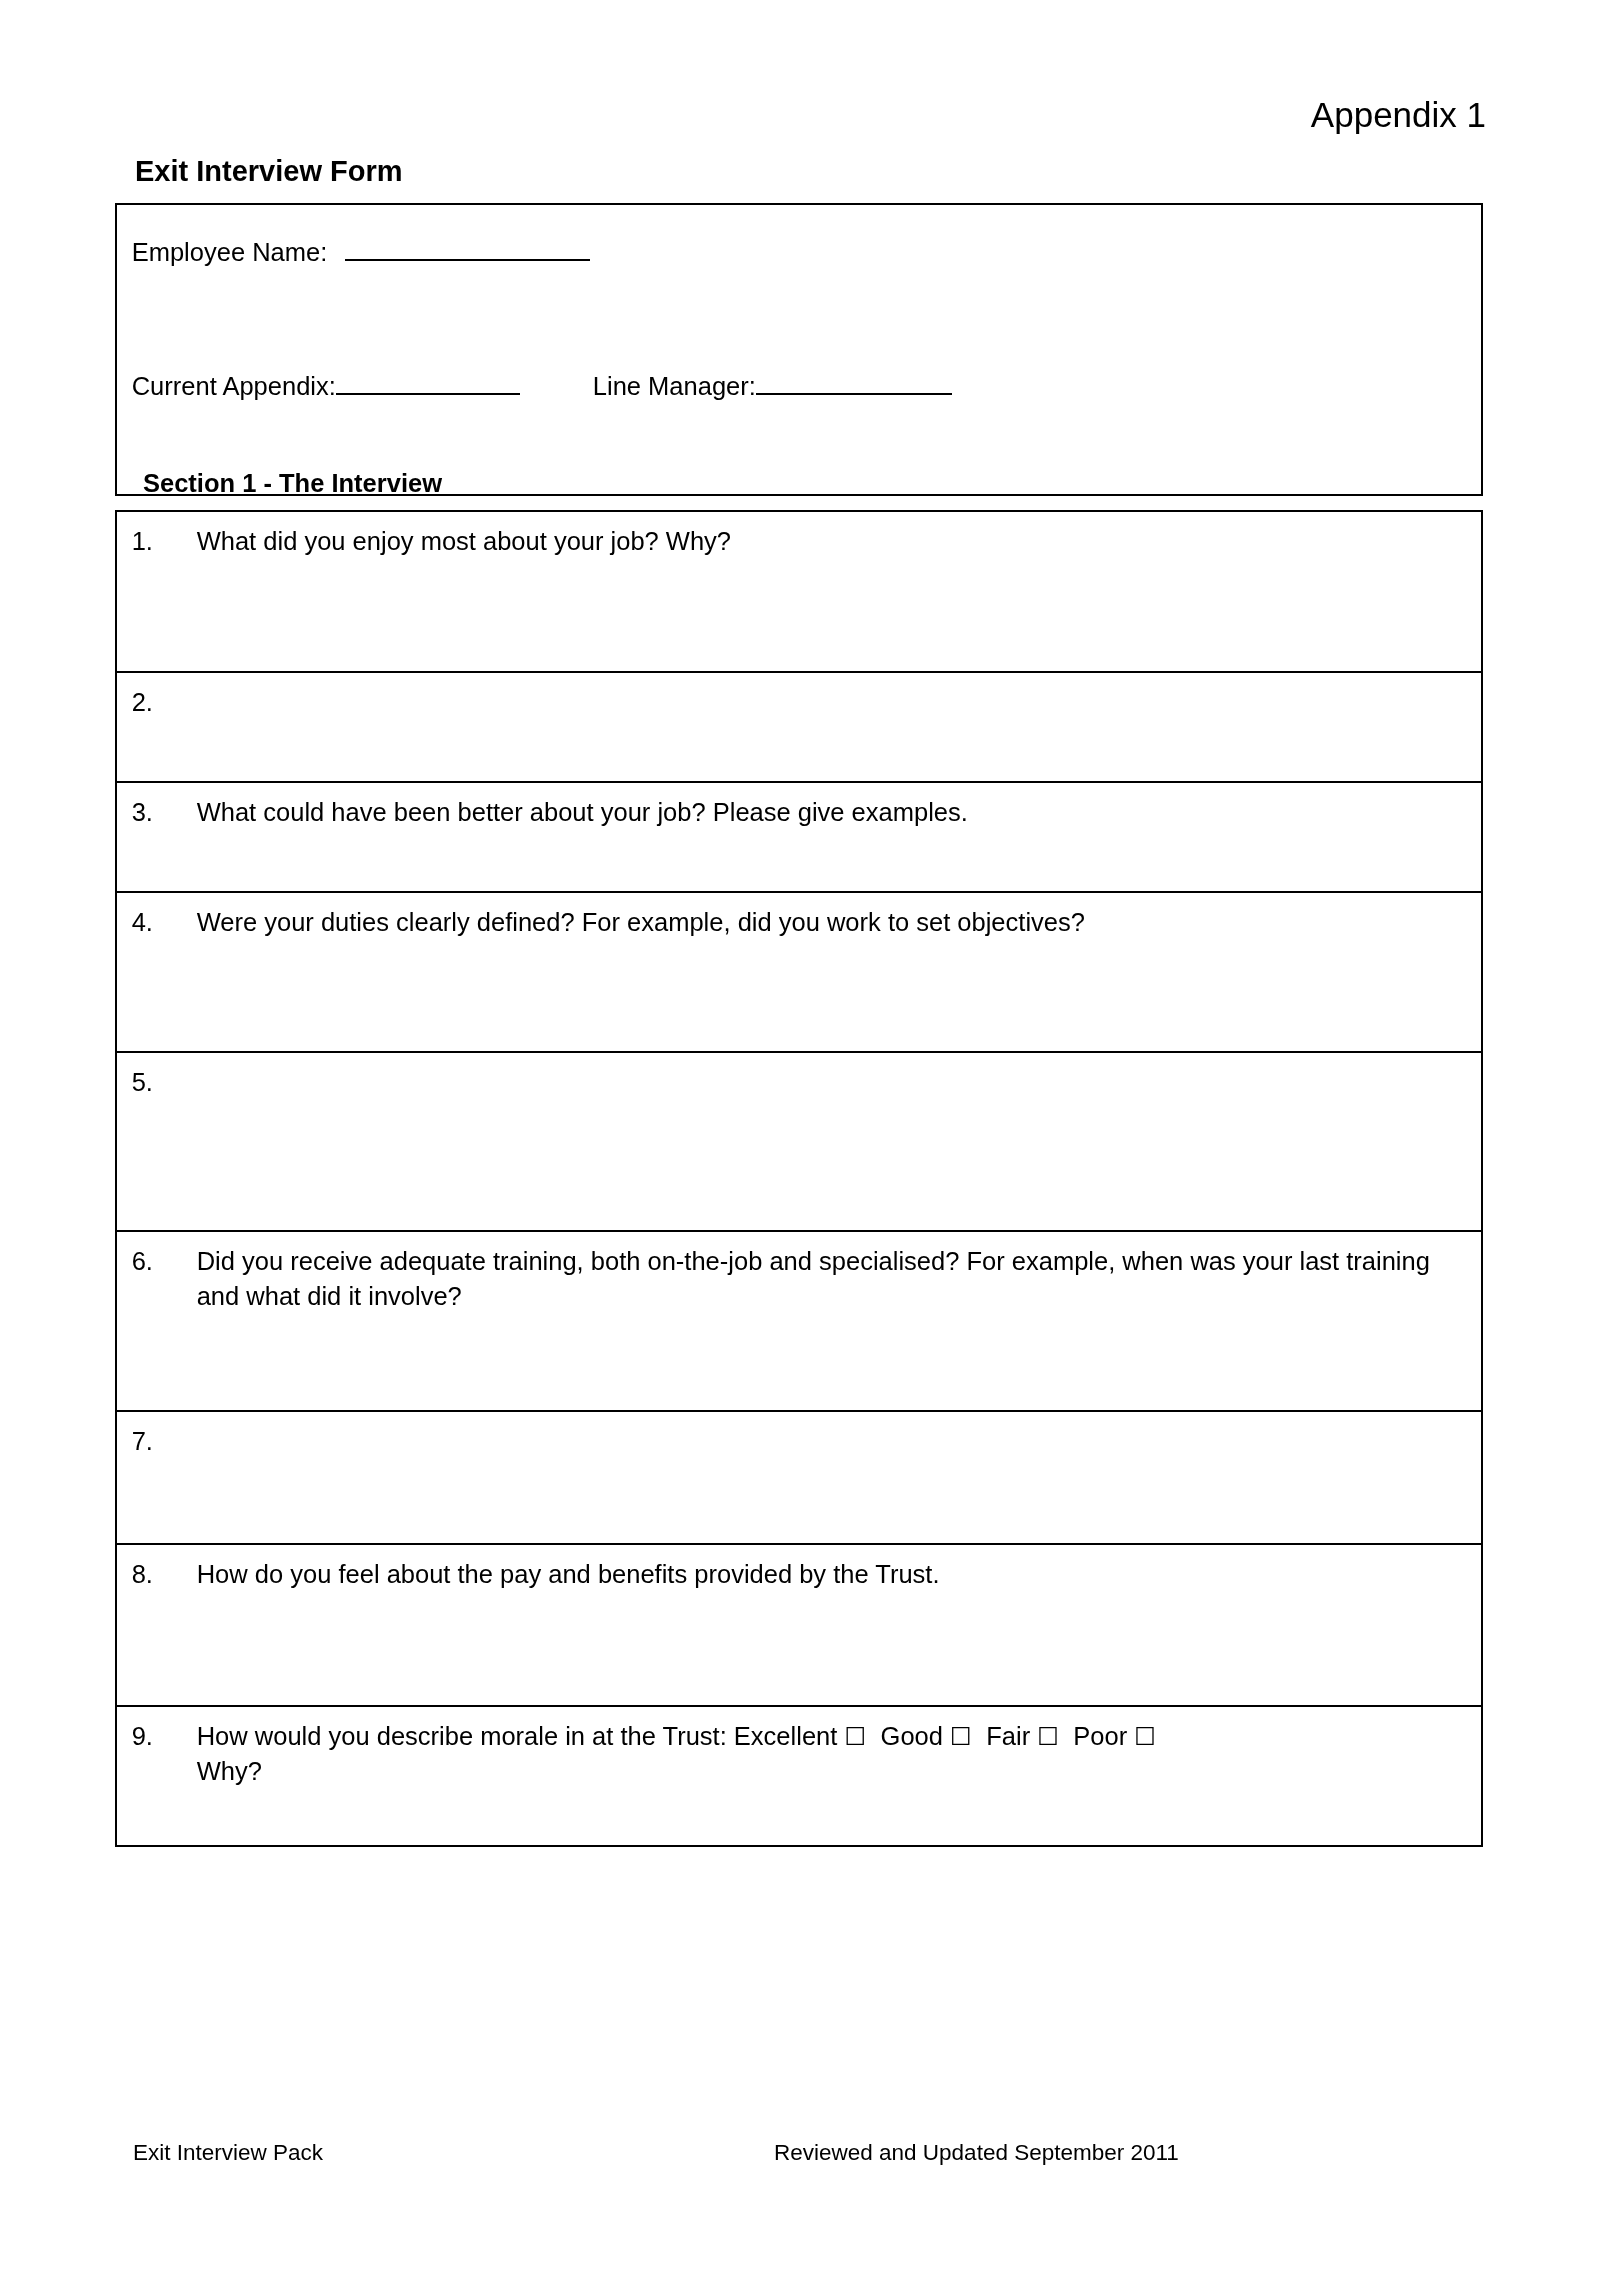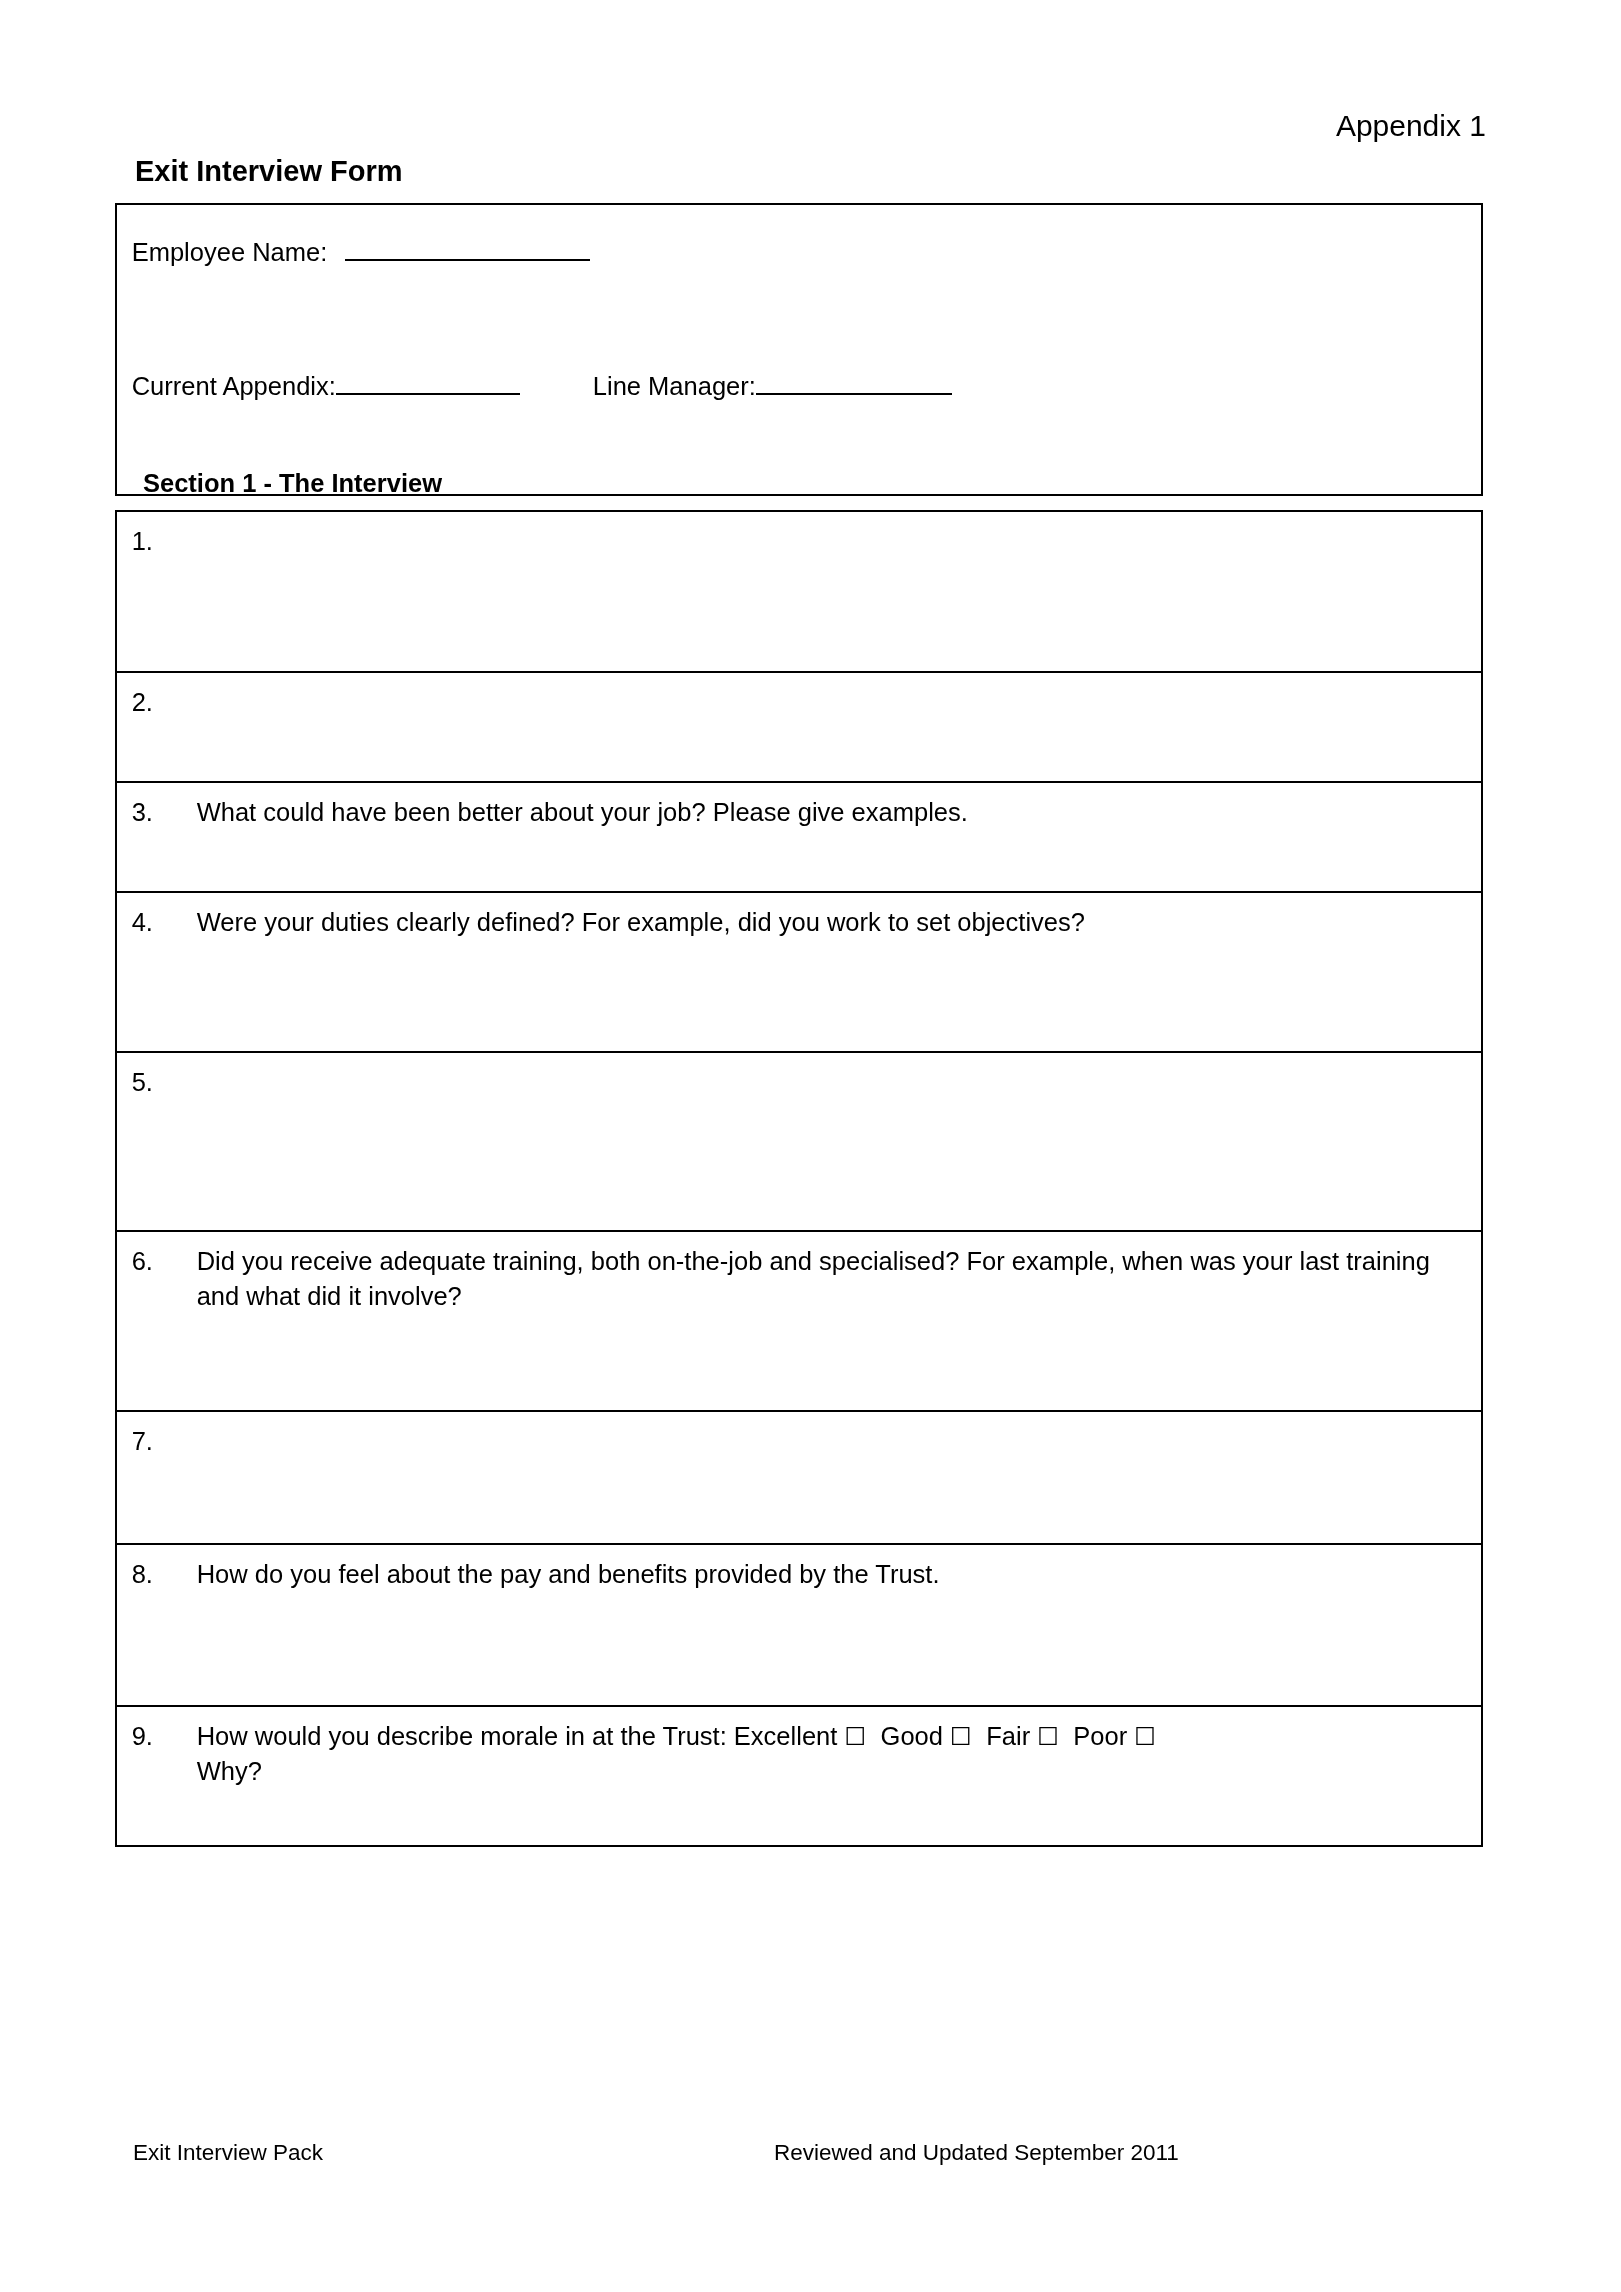--- a/index.html
+++ b/index.html
@@ -20,22 +20,22 @@
     left: 0; top: 0;
     width: 1621px;
     height: 2293px;
     overflow: hidden;
   }
 
   
   .appendix {
     position: absolute;
     right: 135px;
-    top: 111px;
-    font-size: 30px;
+    top: 100px;
+    font-size: 35px;
     line-height: 29px;
     white-space: nowrap;
   }
 
   
   .doc-title {
     position: absolute;
     left: 135px;
     top: 154px;
     font-size: 29px;
@@ -169,20 +169,21 @@
     </div>
   </div>
 
   <div class="section-heading">Section 1 - The Interview</div>
 
   <div class="q-table">
 
     <div class="q-row" style="height:161px">
       <div class="q-content">
         <span class="q-num">1.</span>
+        <span class="q-text">What did you enjoy most about your job?  Why?</span>
       </div>
       <div style="height:98px"></div>
     </div>
 
     <div class="q-row" style="height:110px">
       <div class="q-content">
         <span class="q-num">2.</span>
       </div>
       <div style="height:49px"></div>
     </div>

